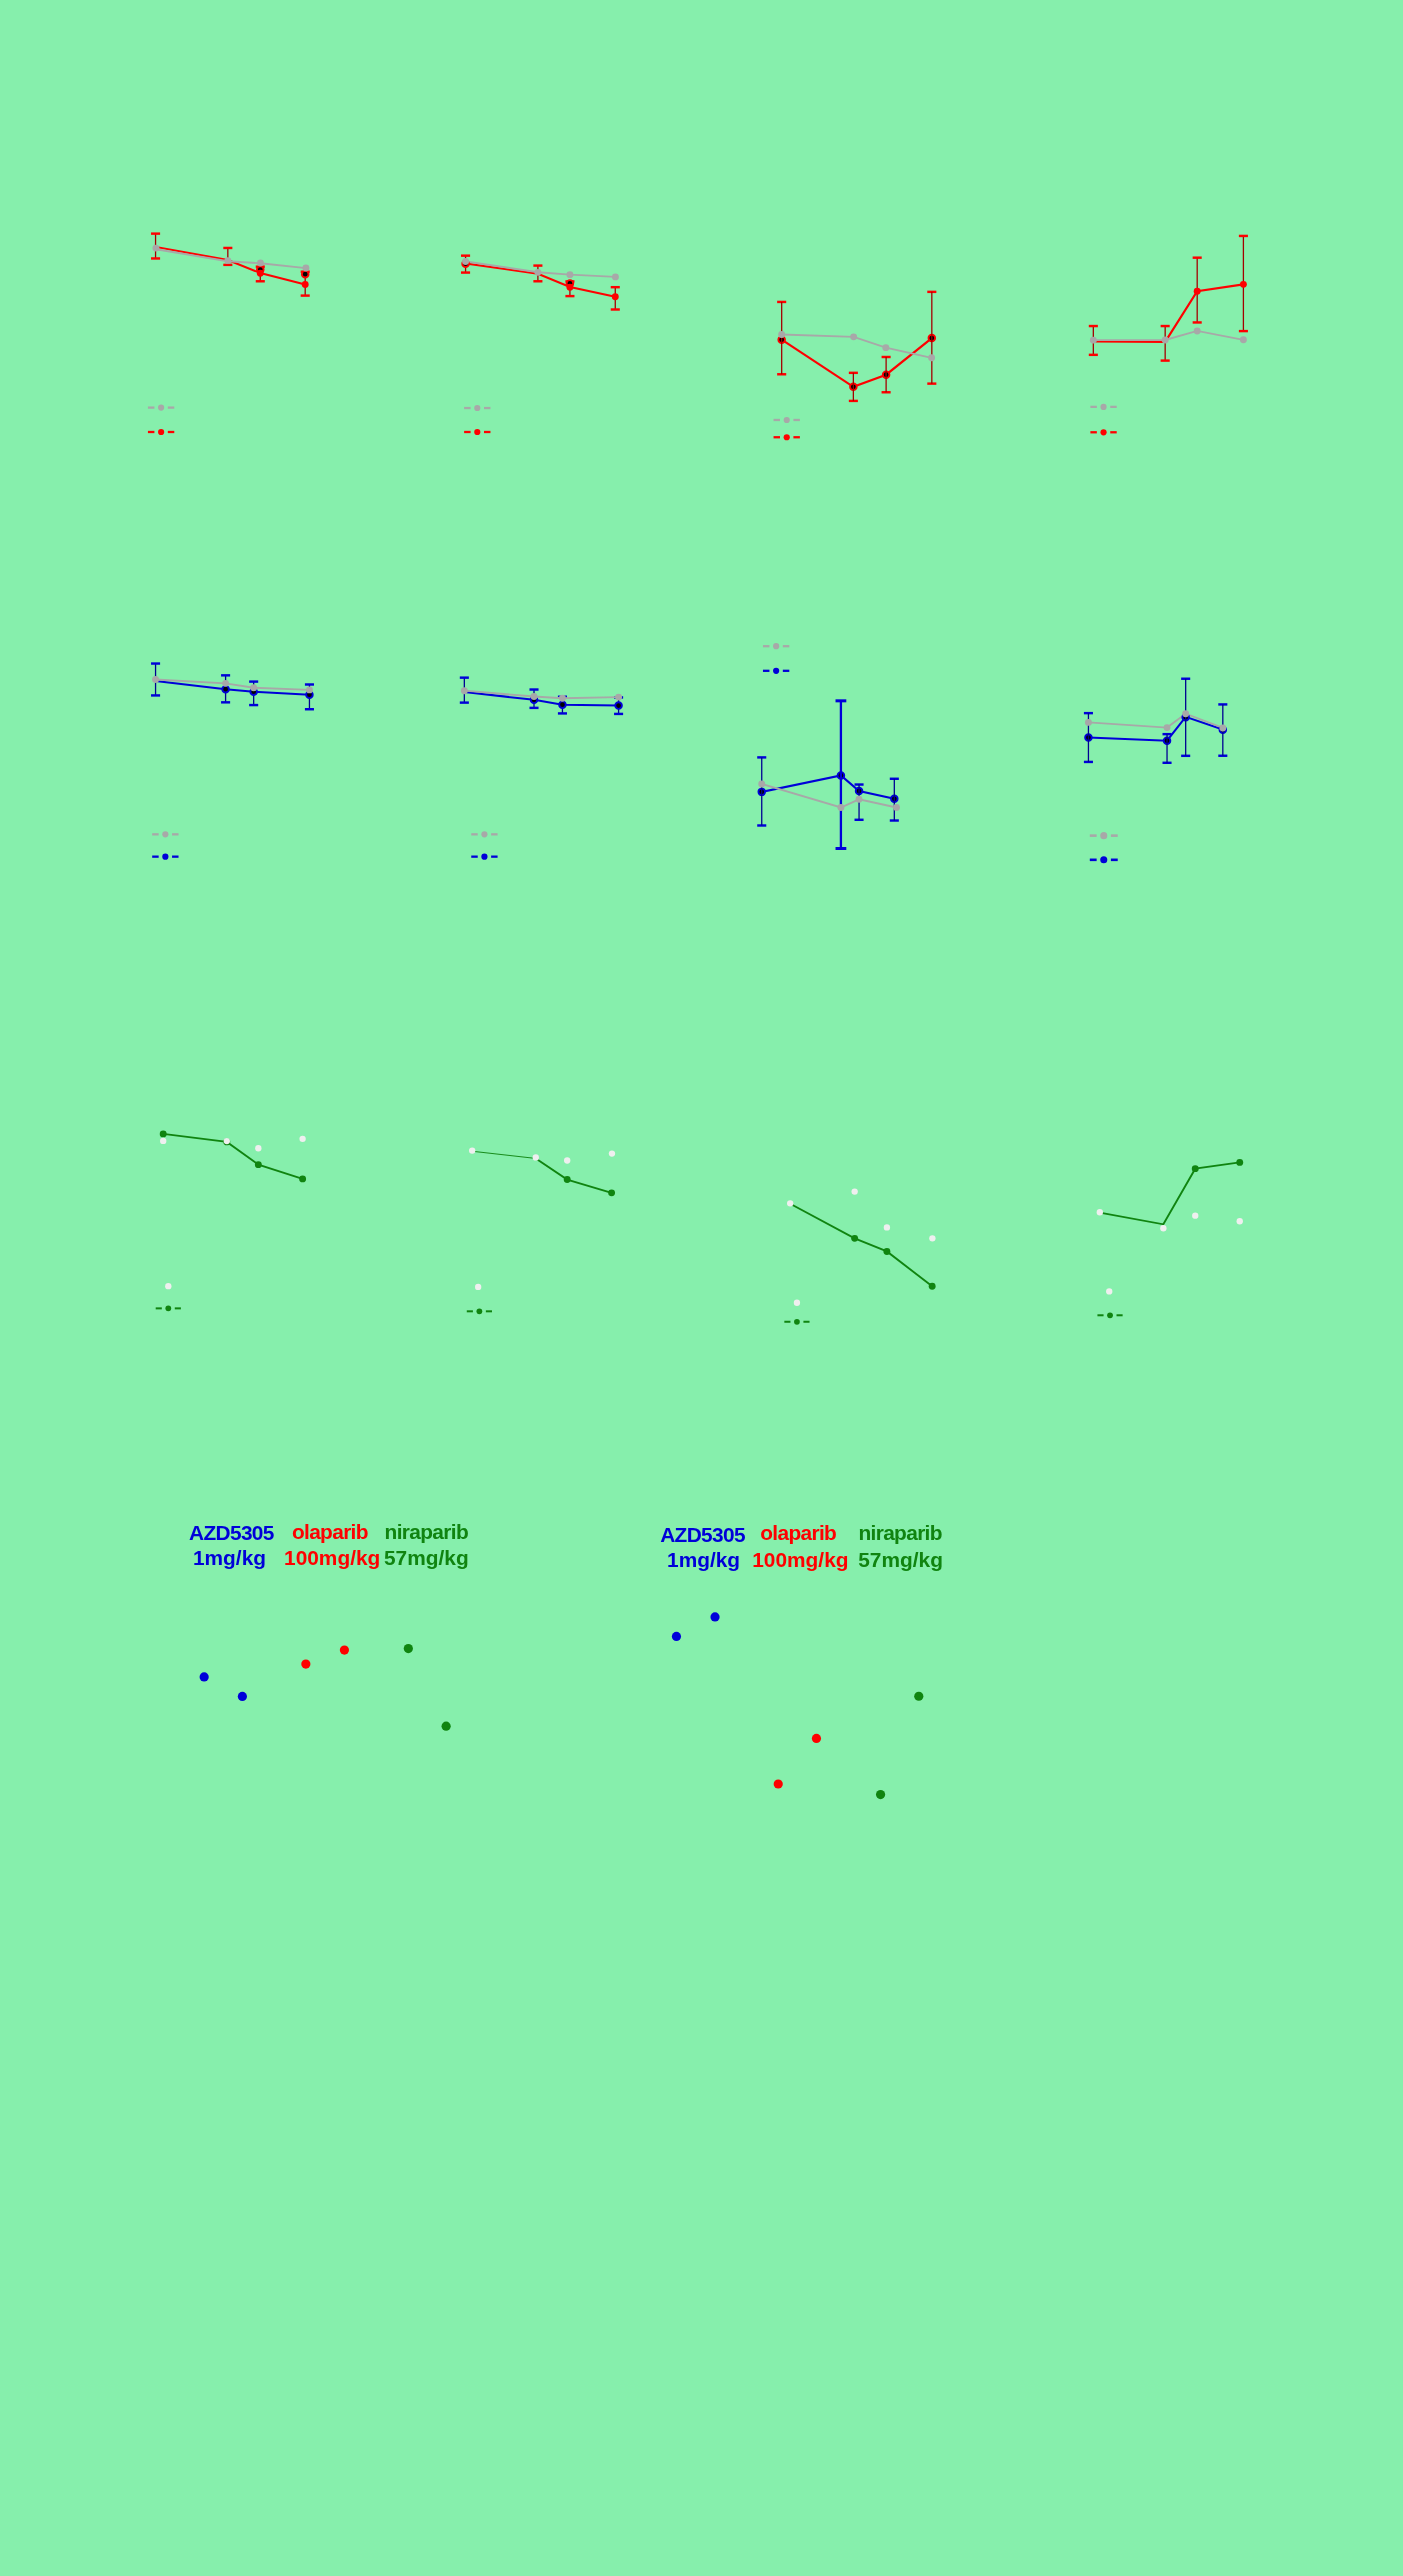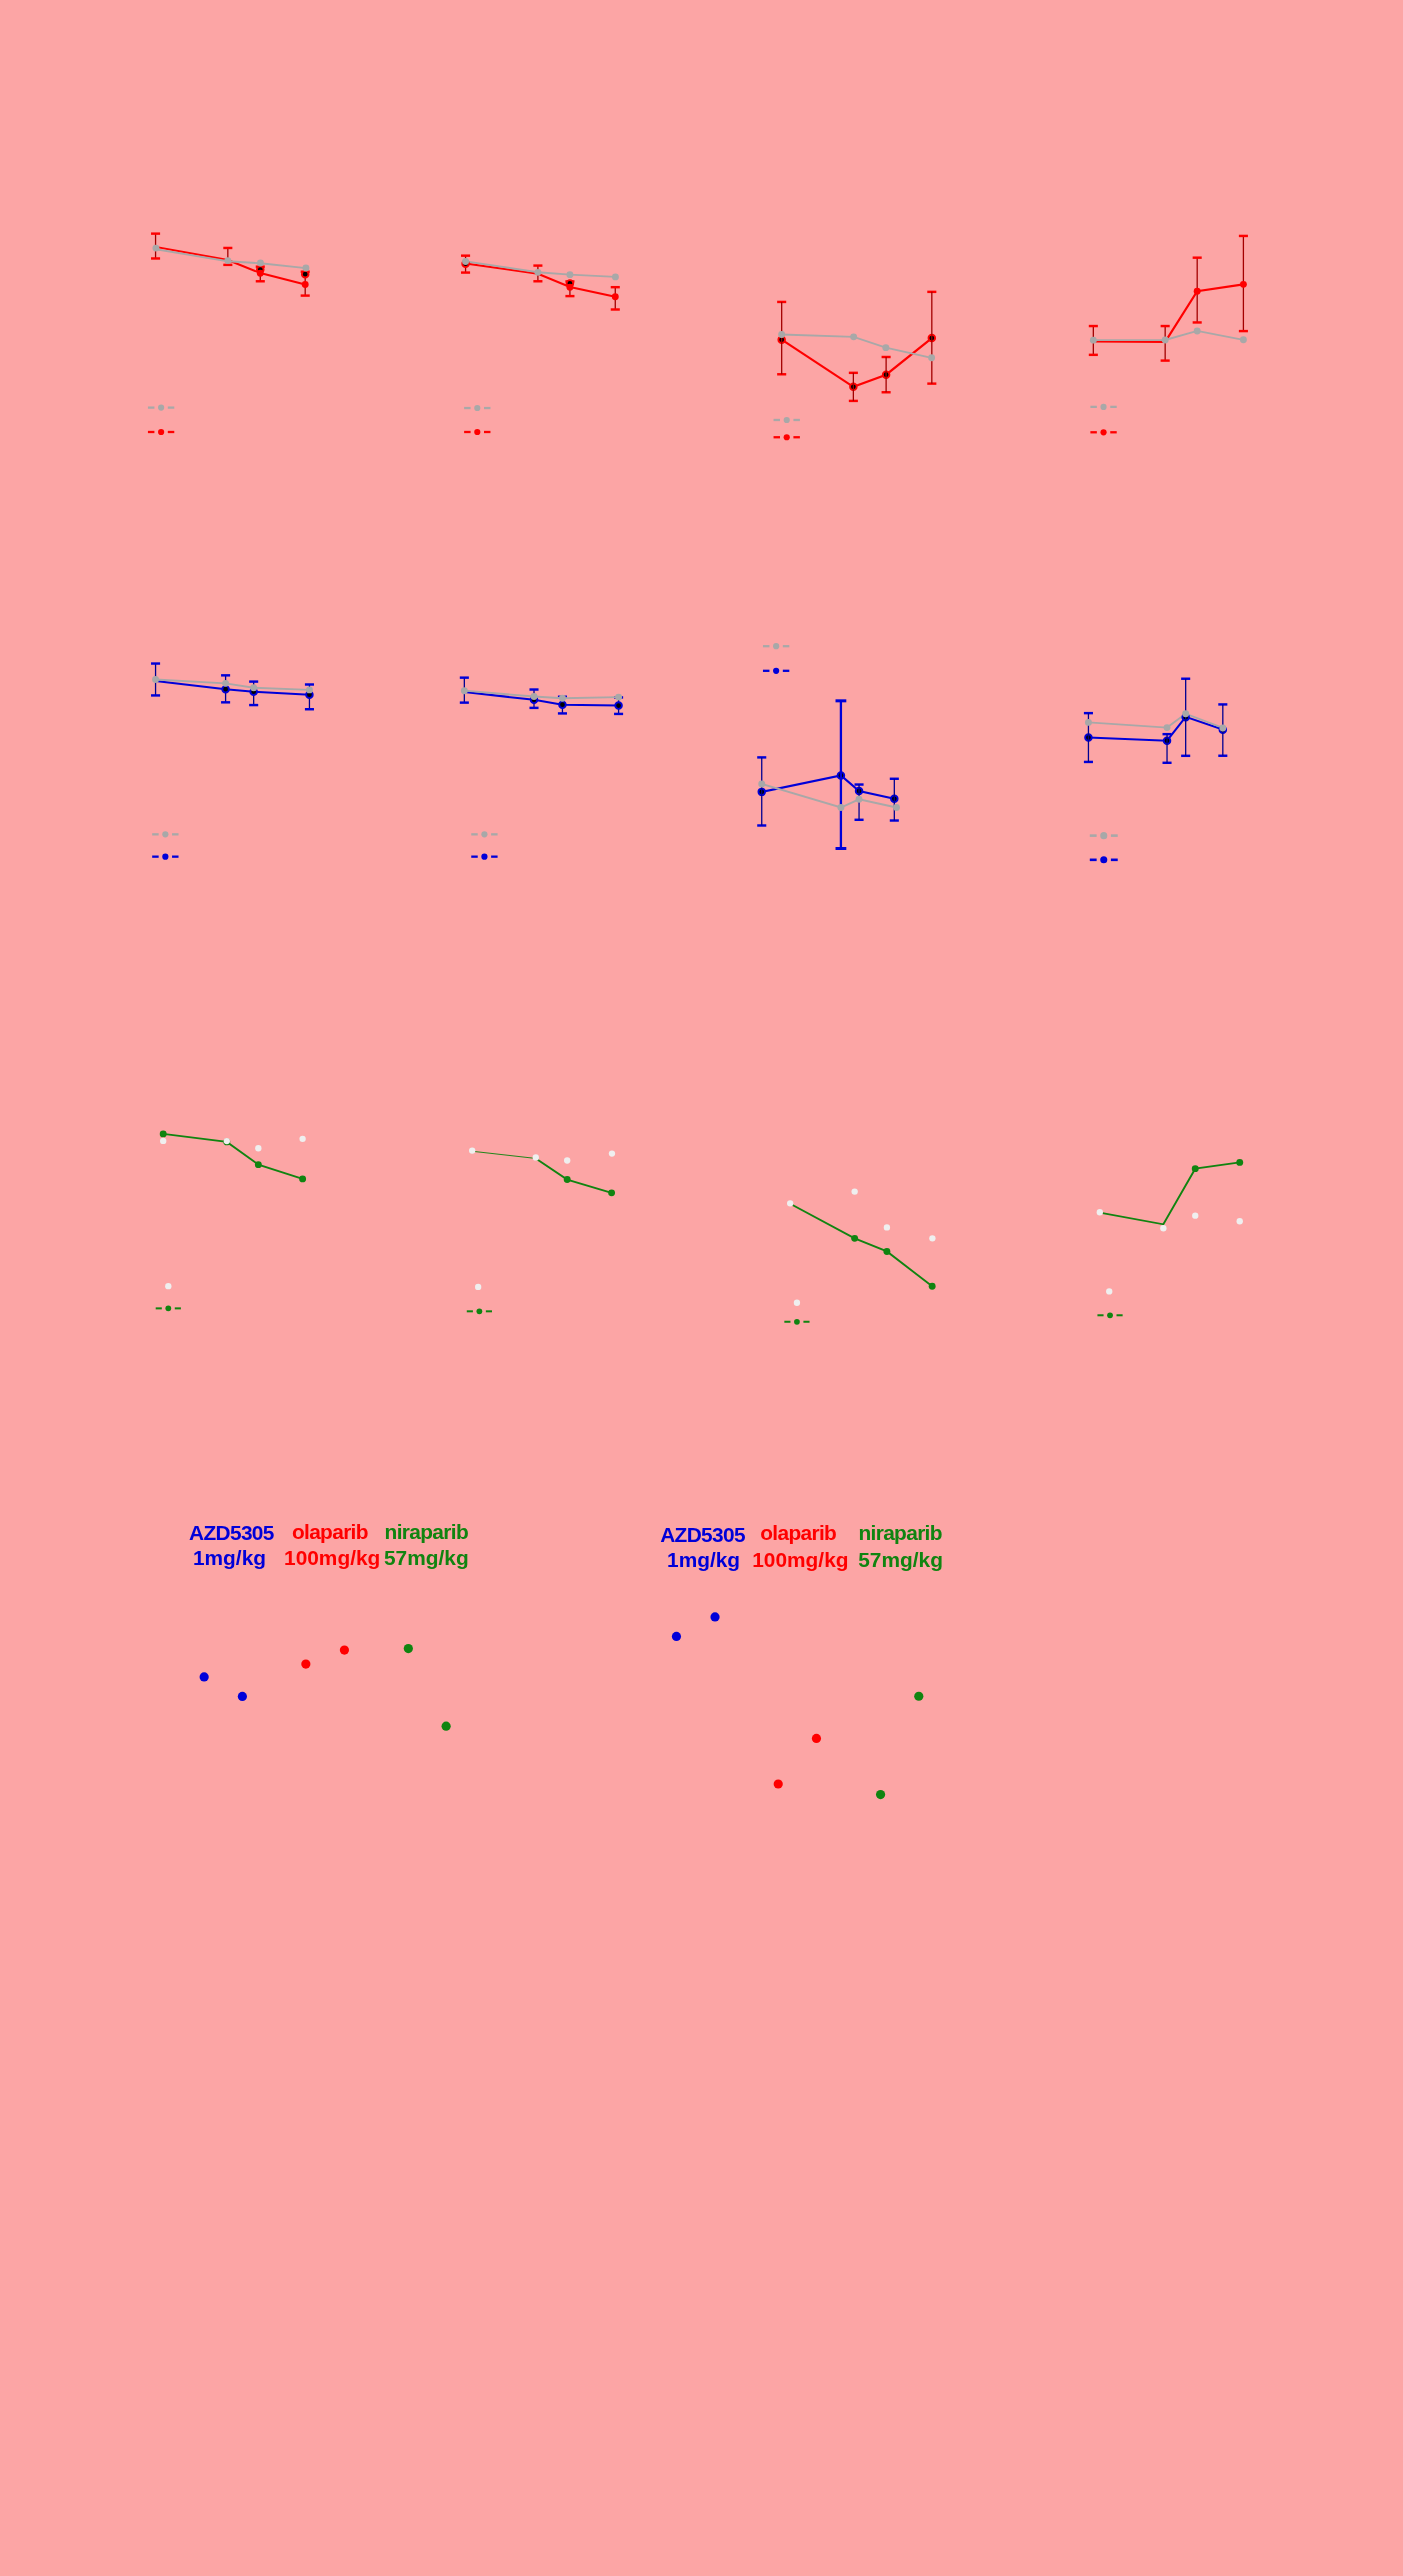--- a/index.html
+++ b/index.html
@@ -1,16 +1,16 @@
 <!DOCTYPE html>
 <html style="font-size:11.5px"><head>
 <meta charset="utf-8">
 <style>
 html,body{margin:0;padding:0;background:#000;}
-#page{position:relative;width:1404px;height:2576px;background:#fca5a5;overflow:hidden;}
+#page{position:relative;width:1404px;height:2576px;background:#86efac;overflow:hidden;}
 text{font-family:"Liberation Sans",sans-serif;}
 </style>
 </head>
 <body>
 <div id="page">
 <svg width="1404" height="2576" viewBox="0 0 1950 3579">
 <line x1="215.8" y1="324.6" x2="215.8" y2="359.1" stroke="#A30000" stroke-width="1.8"></line>
 <line x1="209.5" y1="324.6" x2="222.10000000000002" y2="324.6" stroke="#FF0000" stroke-width="3.4"></line>
 <line x1="209.5" y1="359.1" x2="222.10000000000002" y2="359.1" stroke="#FF0000" stroke-width="3.4"></line>
 <line x1="316.2" y1="344.5" x2="316.2" y2="368.0" stroke="#A30000" stroke-width="1.8"></line>

